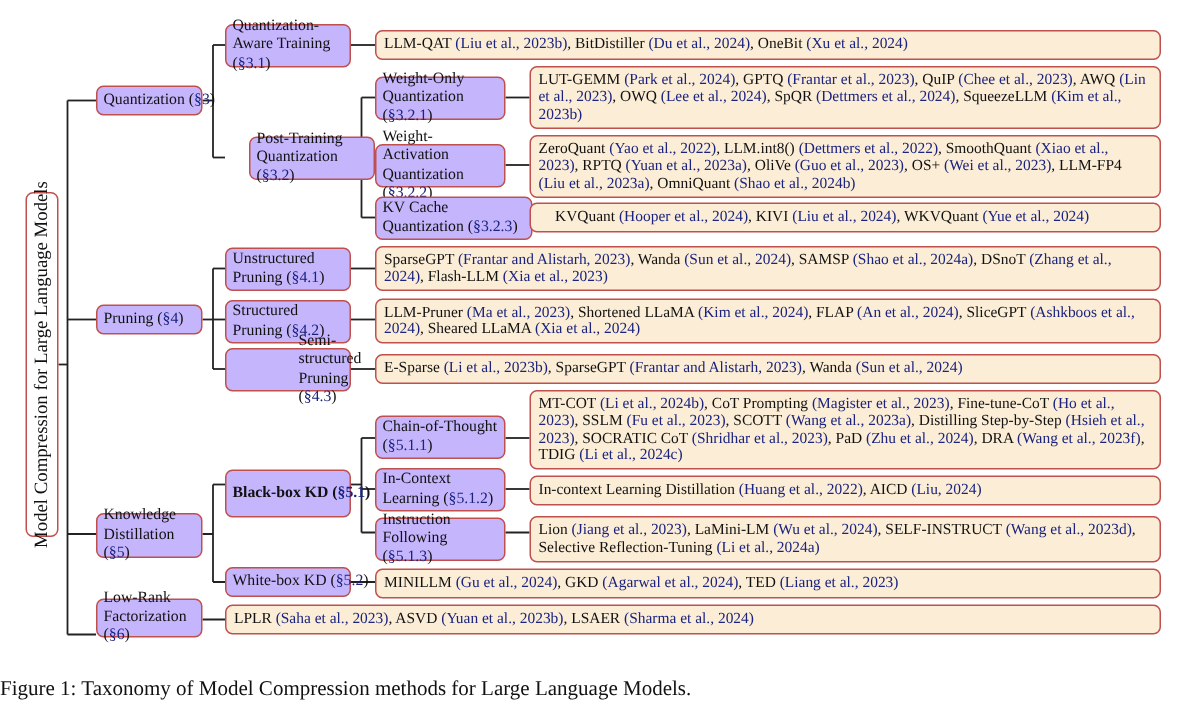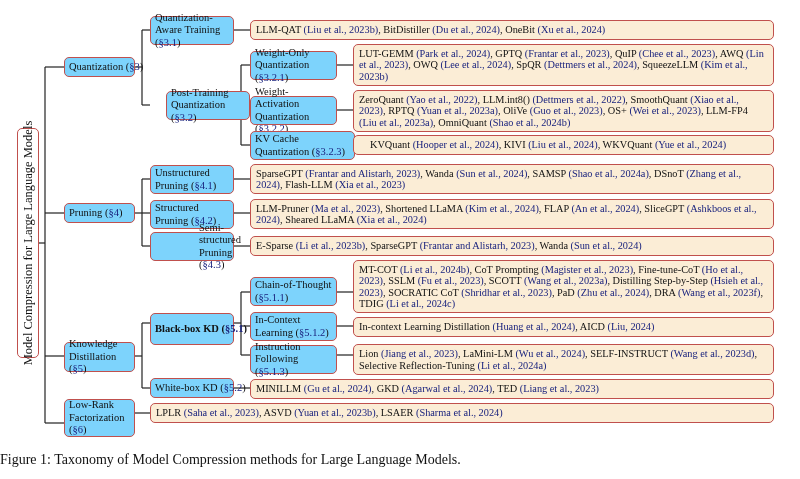--- a/index.html
+++ b/index.html
@@ -1,21 +1,21 @@
 <!DOCTYPE html>
 <html><head>
 <meta charset="utf-8">
 <style>
   html, body { margin:0; padding:0; background:#ffffff; }
   body { width:800px; height:479px; position:relative; overflow:hidden;
          font-family:"Liberation Serif","DejaVu Serif",serif; color:#111; }
   #canvas { position:absolute; left:0; top:0; width:800px; height:479px; }
   svg.lines { position:absolute; left:0; top:0; width:800px; height:479px; }
   .node { position:absolute; box-sizing:border-box; border:1.3px solid #c0504d;
-          border-radius:5px; background:#7dd3fc; font-size:10.5px; line-height:12.5px;
+          border-radius:5px; background:#c4b5fd; font-size:10.5px; line-height:12.5px;
           padding:2px 4px; display:flex; align-items:center; white-space:nowrap; }
   .leaf { background:#fbedd6; font-size:10.3px; line-height:11.2px; padding:1px 5px;
           white-space:normal; }
   .leaf .txt { display:block; }
   .sec { color:#1a237e; }
   .root { position:absolute; left:17px; top:128px; width:22px; height:230px; box-sizing:border-box;
           border:1.3px solid #c0504d; border-radius:5px; background:#fff; }
   .root span { position:absolute; left:50%; top:50%; transform:translate(-50%,-50%) rotate(-90deg);
                white-space:nowrap; font-size:12.5px; }
   .caption { position:absolute; left:0; width:800px; top:452px; text-align:left; font-size:14px; }
@@ -87,21 +87,21 @@
 
 <div class="node" style="left:64px;top:57px;width:71px;height:20px;">
   <span><span>Quantization (</span><span class="sec">§3</span><span>)</span></span>
 </div>
 <div class="node" style="left:64px;top:203px;width:71px;height:20px;">
   <span><span>Pruning (</span><span class="sec">§4</span><span>)</span></span>
 </div>
 <div class="node" style="left:64px;top:342px;width:71px;height:30px;white-space:normal;">
   <span><span>Knowledge Distillation (</span><span class="sec">§5</span><span>)</span></span>
 </div>
-<div class="node" style="left:64px;top:399px;width:71px;height:38px;white-space:normal;">
+<div class="node" style="left:64px;top:399px;width:71px;height:26px;white-space:normal;">
   <span><span>Low-Rank Factorization (</span><span class="sec">§6</span><span>)</span></span>
 </div>
 
 <div class="node" style="left:150px;top:16px;width:84px;height:29px;white-space:normal;">
   <span><span>Quantization-Aware Training (</span><span class="sec">§3.1</span><span>)</span></span>
 </div>
 <div class="node" style="left:150px;top:91px;width:84px;height:29px;white-space:normal;margin-left:16px;">
   <span><span>Post-Training Quantization (</span><span class="sec">§3.2</span><span>)</span></span>
 </div>
 <div class="node" style="left:150px;top:165px;width:84px;height:29px;white-space:normal;">
@@ -157,21 +157,21 @@
 <div class="node leaf" style="left:250px;top:199px;width:524px;height:30px;">
   <span class="txt"><span>LLM-Pruner </span><span class="cite">(Ma et al., 2023)</span><span>, Shortened LLaMA </span><span class="cite">(Kim et al., 2024)</span><span>, FLAP </span><span class="cite">(An et al., 2024)</span><span>, SliceGPT </span><span class="cite">(Ashkboos et al., 2024)</span><span>, Sheared LLaMA </span><span class="cite">(Xia et al., 2024)</span><span></span></span>
 </div>
 <div class="node leaf" style="left:250px;top:236px;width:524px;height:20px;">
   <span class="txt"><span>E-Sparse </span><span class="cite">(Li et al., 2023b)</span><span>, SparseGPT </span><span class="cite">(Frantar and Alistarh, 2023)</span><span>, Wanda </span><span class="cite">(Sun et al., 2024)</span><span></span></span>
 </div>
 <div class="node leaf" style="left:353px;top:260px;width:421px;height:53px;">
   <span class="txt"><span>MT-COT </span><span class="cite">(Li et al., 2024b)</span><span>, CoT Prompting </span><span class="cite">(Magister et al., 2023)</span><span>, Fine-tune-CoT </span><span class="cite">(Ho et al., 2023)</span><span>, SSLM </span><span class="cite">(Fu et al., 2023)</span><span>, SCOTT </span><span class="cite">(Wang et al., 2023a)</span><span>, Distilling Step-by-Step </span><span class="cite">(Hsieh et al., 2023)</span><span>, SOCRATIC CoT </span><span class="cite">(Shridhar et al., 2023)</span><span>, PaD </span><span class="cite">(Zhu et al., 2024)</span><span>, DRA </span><span class="cite">(Wang et al., 2023f)</span><span>, TDIG </span><span class="cite">(Li et al., 2024c)</span><span></span></span>
 </div>
 <div class="node leaf" style="left:353px;top:317px;width:421px;height:20px;">
-  <span class="txt"><span>In-context Learning Distillation </span><span class="cite">(Huang et al., 2024)</span><span>, AICD </span><span class="cite">(Liu, 2024)</span><span></span></span>
+  <span class="txt"><span>In-context Learning Distillation </span><span class="cite">(Huang et al., 2022)</span><span>, AICD </span><span class="cite">(Liu, 2024)</span><span></span></span>
 </div>
 <div class="node leaf" style="left:353px;top:344px;width:421px;height:31px;">
   <span class="txt"><span>Lion </span><span class="cite">(Jiang et al., 2023)</span><span>, LaMini-LM </span><span class="cite">(Wu et al., 2024)</span><span>, SELF-INSTRUCT </span><span class="cite">(Wang et al., 2023d)</span><span>, Selective Reflection-Tuning </span><span class="cite">(Li et al., 2024a)</span><span></span></span>
 </div>
 <div class="node leaf" style="left:250px;top:379px;width:524px;height:20px;">
   <span class="txt"><span>MINILLM </span><span class="cite">(Gu et al., 2024)</span><span>, GKD </span><span class="cite">(Agarwal et al., 2024)</span><span>, TED </span><span class="cite">(Liang et al., 2023)</span><span></span></span>
 </div>
 <div class="node leaf" style="left:150px;top:403px;width:624px;height:20px;">
   <span class="txt"><span>LPLR </span><span class="cite">(Saha et al., 2023)</span><span>, ASVD </span><span class="cite">(Yuan et al., 2023b)</span><span>, LSAER </span><span class="cite">(Sharma et al., 2024)</span><span></span></span>
 </div>

